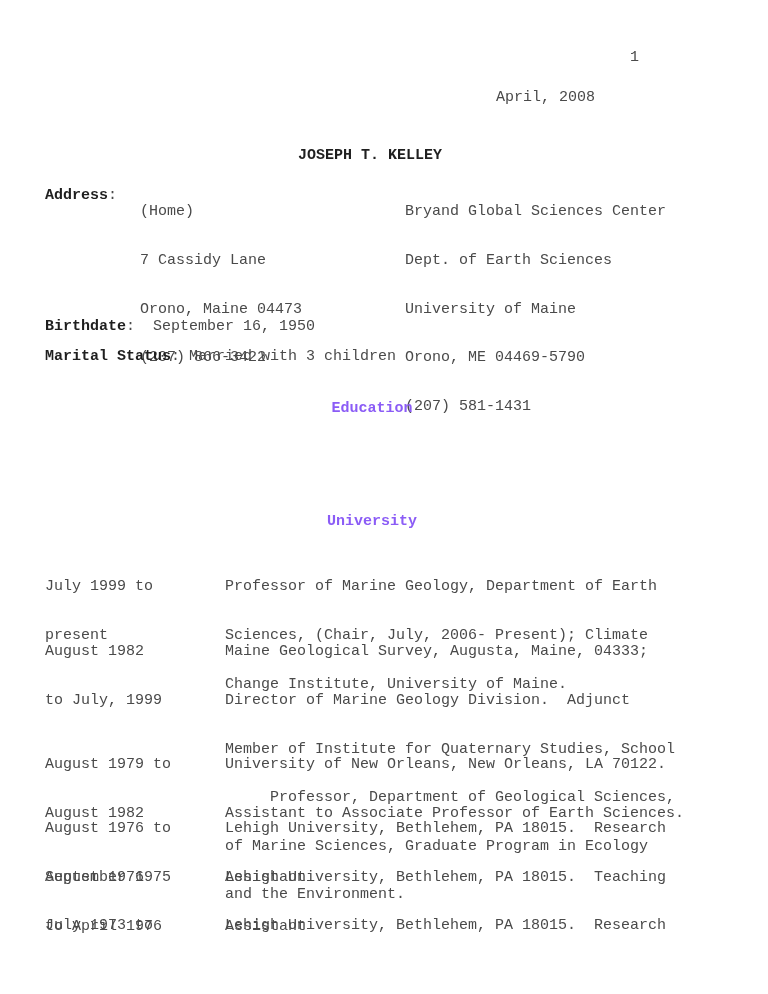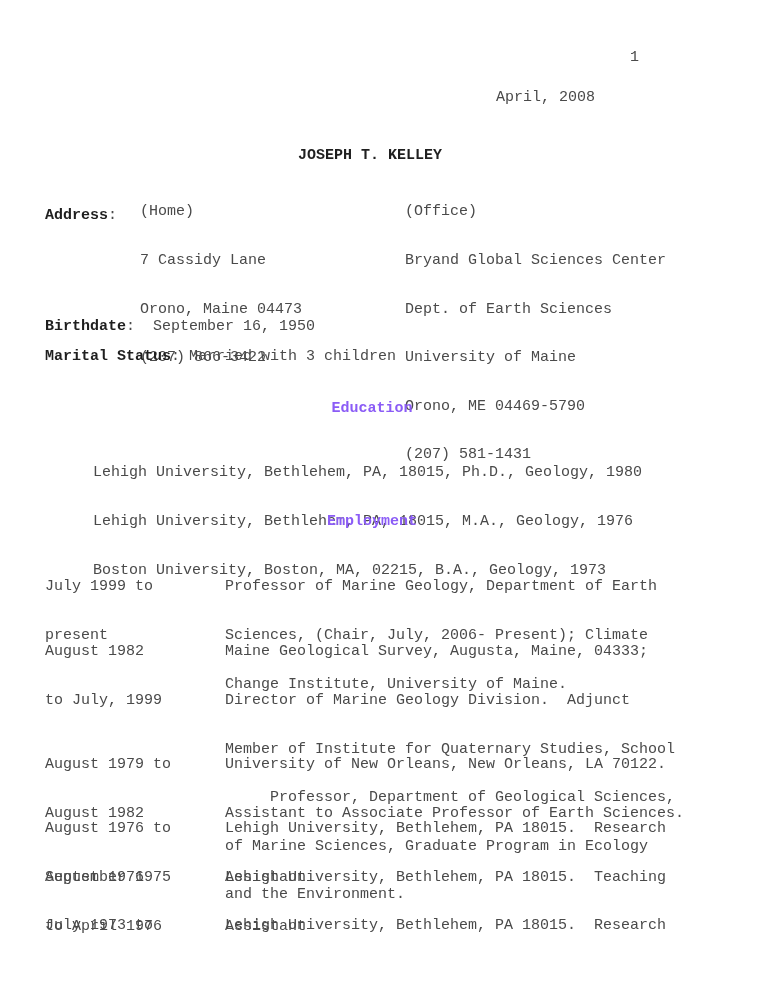--- a/index.html
+++ b/index.html
@@ -29,49 +29,43 @@
 
 <div class="page">
 
   <div class="frag" style="top:50px;left:630px;">1</div>
 
   <div class="frag" style="top:90px;left:496px;">April, 2008</div>
 
   <div class="frag b" style="top:148px;left:298px;">JOSEPH T. KELLEY</div>
 
   <div class="frag" style="top:172px;left:0;width:768px;height:116px;">
-    <div class="frag" style="top:16.2px;left:45px;margin-top:20px;"><span class="b">Address</span><span>:</span></div>
+    <div class="frag" style="top:16.2px;left:45px;"><span class="b">Address</span><span>:</span></div>
     <div class="col" style="left:140px;">
       <div class="ln">(Home)</div>
       <div class="ln">7 Cassidy Lane</div>
       <div class="ln">Orono, Maine 04473</div>
       <div class="ln">(207) 866-3422</div>
     </div>
     <div class="col" style="left:405px;">
-      <div class="ln">(Office)</div>
       <div class="ln">Bryand Global Sciences Center</div>
       <div class="ln">Dept. of Earth Sciences</div>
       <div class="ln">University of Maine</div>
       <div class="ln">Orono, ME 04469-5790</div>
       <div class="ln">(207) 581-1431</div>
     </div>
   </div>
 
   <div class="frag" style="top:319px;left:45px;"><span class="b">Birthdate</span><span>:  </span><span>September 16, 1950</span></div>
 
   <div class="frag" style="top:349px;left:45px;"><span class="b">Marital Status</span><span>: </span><span>Married with 3 children</span></div>
 
   <div class="heading" style="top:401px;">Education</div>
-  <div class="frag" style="top:433px;left:93px;">
-    <div class="ln">Lehigh University, Bethlehem, PA, 18015, Ph.D., Geology, 1980</div>
-    <div class="ln">Lehigh University, Bethlehem, PA, 18015, M.A., Geology, 1976</div>
-    <div class="ln">Boston University, Boston, MA, 02215, B.A., Geology, 1973</div>
-  </div>
 
-  <div class="heading" style="top:514px;">Employment</div>
+  <div class="heading" style="top:514px;">University</div>
 
   <div class="entry" style="top:547px;">
     <div class="col date-col">
       <div class="ln">July 1999 to</div>
       <div class="ln">present</div>
     </div>
     <div class="col desc-col">
       <div class="ln">Professor of Marine Geology, Department of Earth</div>
       <div class="ln">Sciences, (Chair, July, 2006- Present); Climate</div>
       <div class="ln">Change Institute, University of Maine.</div>

